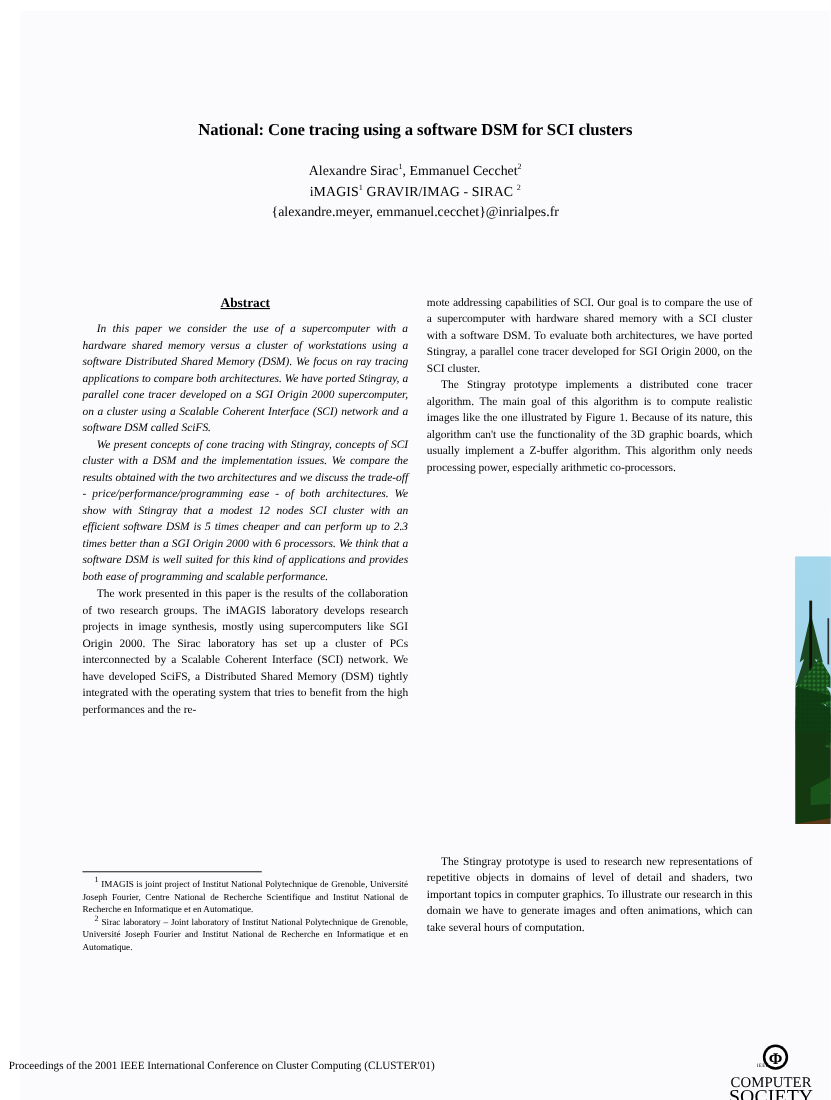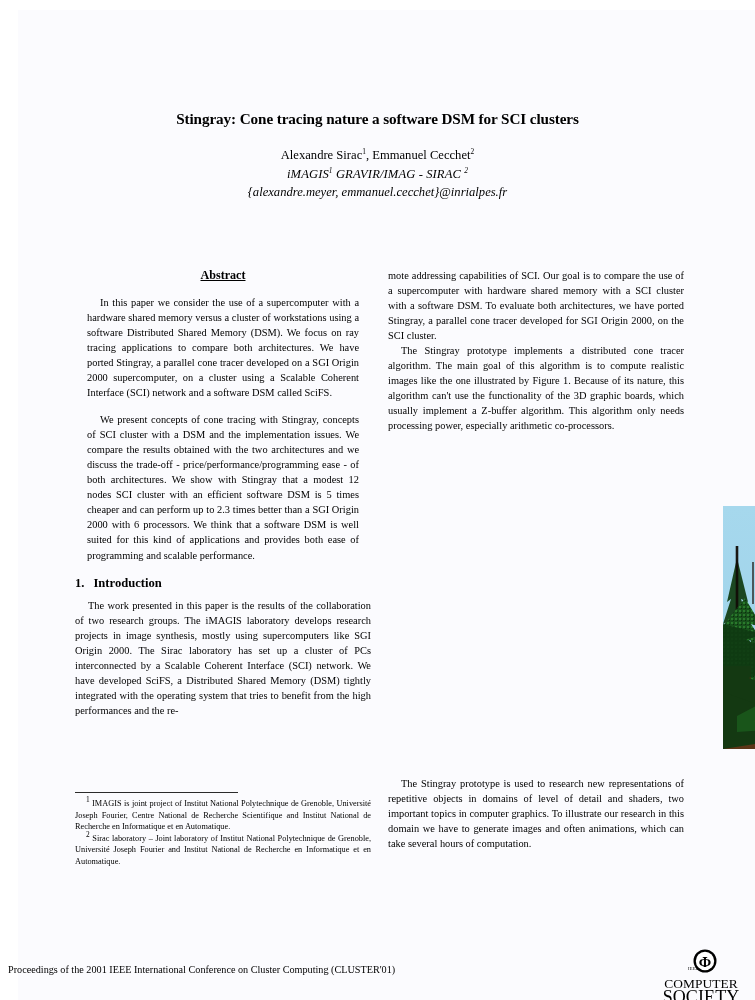--- a/index.html
+++ b/index.html
@@ -41,21 +41,20 @@
   }
   .authors {
     text-align: center;
     font-size: 12.6px;
     line-height: 1.48;
     margin: 0;
   }
   .authors .aff,
   .authors .inst,
   .authors .mail {
-    font-style: italic;
   }
   .authors .aff { letter-spacing: 0.1px; }
   sup {
     font-size: 7.4px;
     vertical-align: super;
     line-height: 0;
   }
 
   
   .columns {
@@ -87,23 +86,24 @@
 
   p.body {
     margin: 0;
     font-size: 10.4px;
     line-height: 1.445;
     text-align: justify;
     text-indent: 13px;
     hyphens: manual;
   }
   p.abs {
+    font-style: italic;
     font-size: 10.4px;
     line-height: 1.445;
-    margin: 12px;
+    margin: 0;
     text-align: justify;
     text-indent: 13px;
   }
 
   
   .footnotes {
     position: absolute;
     left: 0;
     top: 524px;
     width: 296px;
@@ -195,36 +195,35 @@
     margin-top: -1px;
   }
   .cs-text .l2 { font-size: 18px; display: block; margin-top: -2px; }
 </style>
 </head>
 <body>
 
 <div id="page">
 
   <div class="paper">
-    <h1 class="title">Stingray: Cone tracing nature a software DSM for SCI clusters</h1>
+    <h1 class="title">National: Cone tracing using a software DSM for SCI clusters</h1>
     <div class="authors">
       <div><span>Alexandre Sirac</span><sup>1</sup><span>, Emmanuel Cecchet</span><sup>2</sup></div>
       <div class="aff"><span>iMAGIS</span><sup>1</sup><span> GRAVIR/IMAG - SIRAC </span><sup>2</sup></div>
       <div class="mail">{alexandre.meyer, emmanuel.cecchet}@inrialpes.fr</div>
     </div>
   </div>
 
   <div class="columns">
 
     <div class="col">
       <div class="h-abstract">Abstract</div>
       <p class="abs">In this paper we consider the use of a supercomputer with a hardware shared memory versus a cluster of workstations using a software Distributed Shared Memory (DSM). We focus on ray tracing applications to compare both architectures. We have ported Stingray, a parallel cone tracer developed on a SGI Origin 2000 supercomputer, on a cluster using a Scalable Coherent Interface (SCI) network and a software DSM called SciFS.</p>
       <p class="abs">We present concepts of cone tracing with Stingray, concepts of SCI cluster with a DSM and the implementation issues. We compare the results obtained with the two architectures and we discuss the trade-off - price/performance/programming ease - of both architectures. We show with Stingray that a modest 12 nodes SCI cluster with an efficient software DSM is 5 times cheaper and can perform up to 2.3 times better than a SGI Origin 2000 with 6 processors. We think that a software DSM is well suited for this kind of applications and provides both ease of programming and scalable performance.</p>
 
-      <div class="h-section"><span class="num">1.</span><span>Introduction</span></div>
       <p class="body">The work presented in this paper is the results of the collaboration of two research groups. The iMAGIS laboratory develops research projects in image synthesis, mostly using supercomputers like SGI Origin 2000. The Sirac laboratory has set up a cluster of PCs interconnected by a Scalable Coherent Interface (SCI) network. We have developed SciFS, a Distributed Shared Memory (DSM) tightly integrated with the operating system that tries to benefit from the high performances and the re-</p>
 
       <div class="footnotes">
         <div class="fn-rule"></div>
         <p class="fn"><sup>1</sup> <span>IMAGIS is joint project of Institut National Polytechnique de Grenoble, Université Joseph Fourier, Centre National de Recherche Scientifique and Institut National de Recherche en Informatique et en Automatique.</span></p>
         <p class="fn"><sup>2</sup> <span>Sirac laboratory – Joint laboratory of Institut National Polytechnique de Grenoble, Université Joseph Fourier and Institut National de Recherche en Informatique et en Automatique.</span></p>
       </div>
     </div>
 
     <div class="col">

